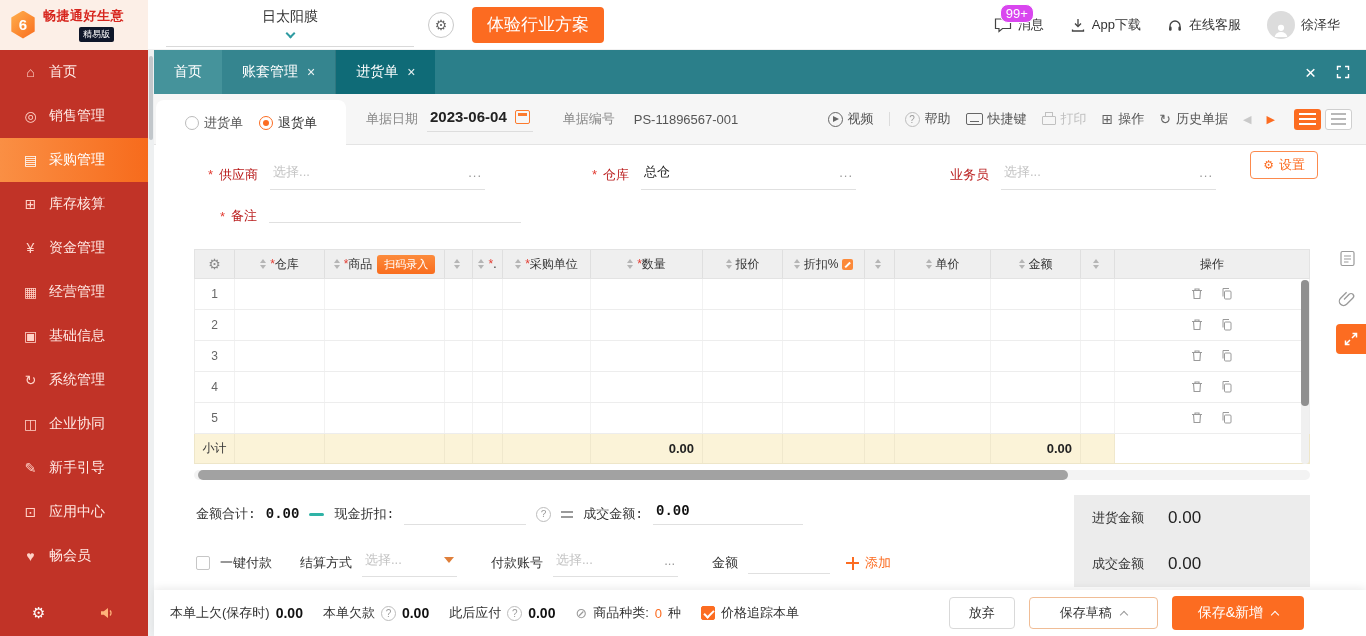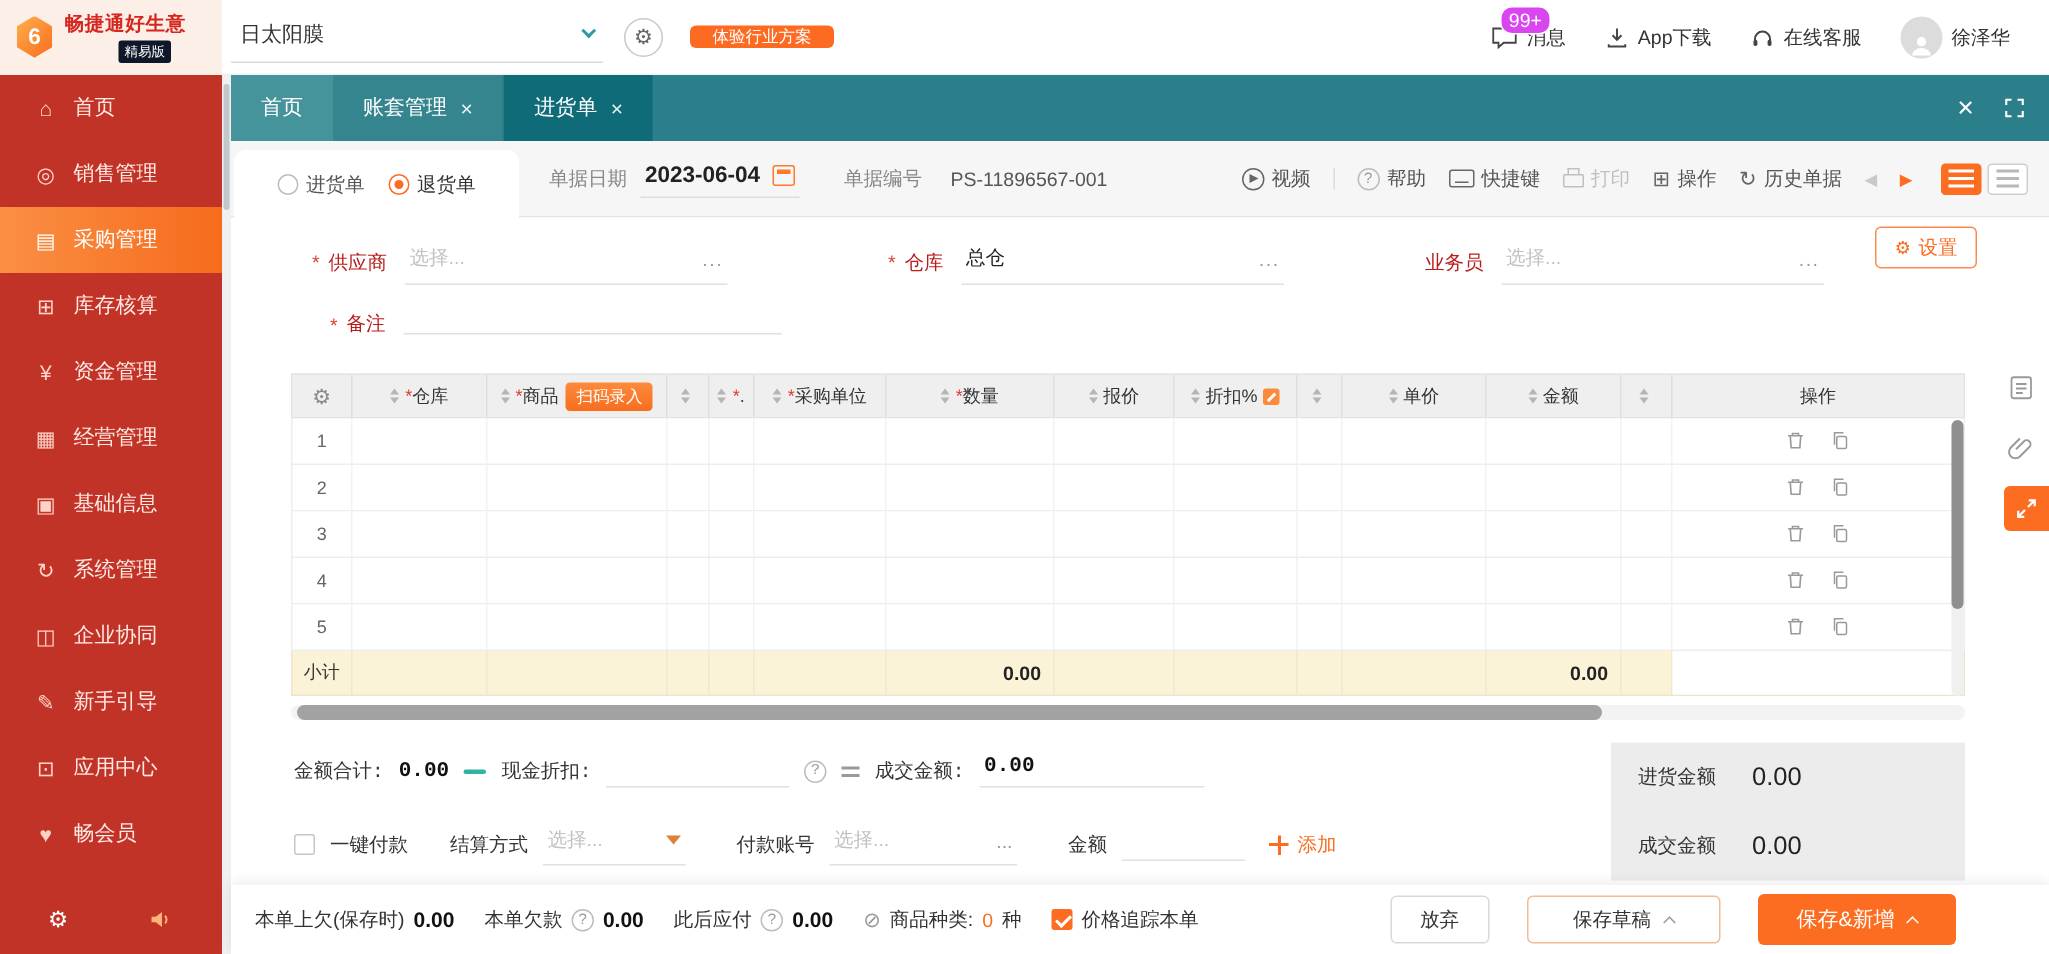--- a/index.html
+++ b/index.html
@@ -7,25 +7,25 @@
   body { font-family:"Liberation Sans","DejaVu Sans",sans-serif; font-size:13px; color:#333; background:#fff; }
   .app { position:relative; width:1366px; height:636px; background:#fff; overflow:hidden; }
 
   
   .topbar { position:absolute; left:0; top:0; width:1366px; height:50px; background:#fff; display:flex; align-items:center; z-index:10; border-bottom:1px solid #f1f1f1; }
   .logo-box { width:148px; height:50px; background:#fcefe7; display:flex; align-items:center; gap:7px; padding-left:10px; flex:none; }
   .logo-hex { width:26px; height:28px; background:linear-gradient(135deg,#ffb14e,#f96a1c); clip-path:polygon(50% 0,95% 25%,95% 75%,50% 100%,5% 75%,5% 25%); color:#fff; font-weight:bold; font-size:15px; display:flex; align-items:center; justify-content:center; flex:none; }
   .logo-text { display:flex; flex-direction:column; gap:2px; }
   .logo-title { color:#d7261e; font-weight:bold; font-size:13px; letter-spacing:.5px; white-space:nowrap; }
   .logo-edition { color:#fff; background:#0f172a; font-size:9px; padding:1px 4px; border-radius:2px; align-self:flex-start;margin-left:36px; }
-  .company { margin-left:6px; width:248px; display:flex; align-items:center; border-bottom:1px solid #d9d9d9; padding:6px 6px 9px; gap:8px; cursor:pointer; }
+  .company { margin-left:18px; width:248px; display:flex; align-items:center; border-bottom:1px solid #d9d9d9; padding:6px 6px 9px; gap:8px; cursor:pointer;flex-direction:column; }
   .company-name { font-size:14px; color:#333; flex:1; }
   .chev-dn { width:7px; height:7px; border-right:2px solid #2f9ba1; border-bottom:2px solid #2f9ba1; transform:rotate(45deg); margin-top:-4px; flex:none; }
   .gear-btn { margin-left:14px; width:26px; height:26px; border:1px solid #c9c9c9; border-radius:50%; display:flex; align-items:center; justify-content:center; color:#666; font-size:13px; cursor:pointer; }
-  .trial-btn { margin-left:18px; background:#fc6b21; color:#fff; font-size:11px; height:15px; padding:0 15px; border-radius:4px; display:flex; align-items:center; cursor:pointer; }
+  .trial-btn { margin-left:18px; background:#fc6b21; color:#fff; font-size:17px; height:36px; padding:0 15px; border-radius:4px; display:flex; align-items:center; cursor:pointer; }
   .top-right { margin-left:auto; display:flex; align-items:center; gap:26px; padding-right:26px; }
   .top-item { display:flex; align-items:center; gap:6px; color:#333; font-size:13px; position:relative; cursor:pointer; }
   .badge { position:absolute; top:-12px; left:6px; background:#d946ef; color:#fff; font-size:13px; line-height:1; padding:2px 5px; border-radius:8px; border:1px solid #fff; white-space:nowrap; }
   .avatar { width:28px; height:28px; border-radius:50%; background:#dcdcdc; display:flex; align-items:flex-end; justify-content:center; overflow:hidden; }
 
   
   .sidebar { position:absolute; left:0; top:50px; width:148px; height:586px; background:#c13327; z-index:8; }
   .side-item { height:44px; display:flex; align-items:center; gap:10px; padding-left:22px; color:#ffe9e4; font-size:14px; cursor:pointer; }
   .side-item .ic { width:17px; text-align:center; font-size:14px; color:#ffd3c8; flex:none; }
   .side-item.active { background:linear-gradient(90deg,#fa8f44,#f76b1c); color:#fff; }
@@ -153,21 +153,21 @@
   .panel { position:absolute; right:56px; top:350px; width:236px; height:92px; background:#ececec; padding:13px 18px; display:flex; flex-direction:column; justify-content:space-between; }
   .prow { display:flex; align-items:center; }
   .plabel { font-size:13px; color:#333; width:76px; }
   .pval { font-size:17px; color:#222; }
 
   
   .footbar { position:absolute; left:154px; right:0; top:590px; height:46px; background:#fff; box-shadow:0 -2px 8px rgba(0,0,0,.08); display:flex; align-items:center; gap:20px; padding:0 62px 0 16px; z-index:9; }
   .fitem { display:flex; align-items:center; gap:6px; white-space:nowrap; }
   .fval { font-weight:bold; font-size:14px; color:#111; }
   .ftypes .orange { color:#fc6c21; }
-  .btns { margin-left:auto; display:flex; align-items:center; gap:25px; }
+  .btns { margin-left:auto; display:flex; align-items:center; gap:14px; }
   .btn-ghost { height:32px; padding:0 19px; border:1px solid #d9d9d9; border-radius:4px; background:#fff; display:flex; align-items:center; color:#333; cursor:pointer; }
   .btn-draft { height:32px; padding:0 30px; border:1px solid #f0bd96; border-radius:4px; background:#fff; color:#333; display:flex; align-items:center; gap:9px; cursor:pointer; }
   .btn-save { height:34px; padding:0 26px; border-radius:4px; background:#fc6c21; color:#fff; display:flex; align-items:center; gap:9px; font-size:14px; cursor:pointer; }
   .chev-up { width:6px; height:6px; border-left:1.5px solid #999; border-top:1.5px solid #999; transform:rotate(45deg); display:inline-block; margin-top:3px; }
   .chev-up.w { border-color:#fff; }
   .glyph-ban { color:#9a9a9a; font-size:14px; }
 
   
   .rail-btn { position:absolute; right:7px; width:22px; height:22px; display:flex; align-items:center; justify-content:center; cursor:pointer; z-index:9; }
   .rail-doc { top:248px; }

